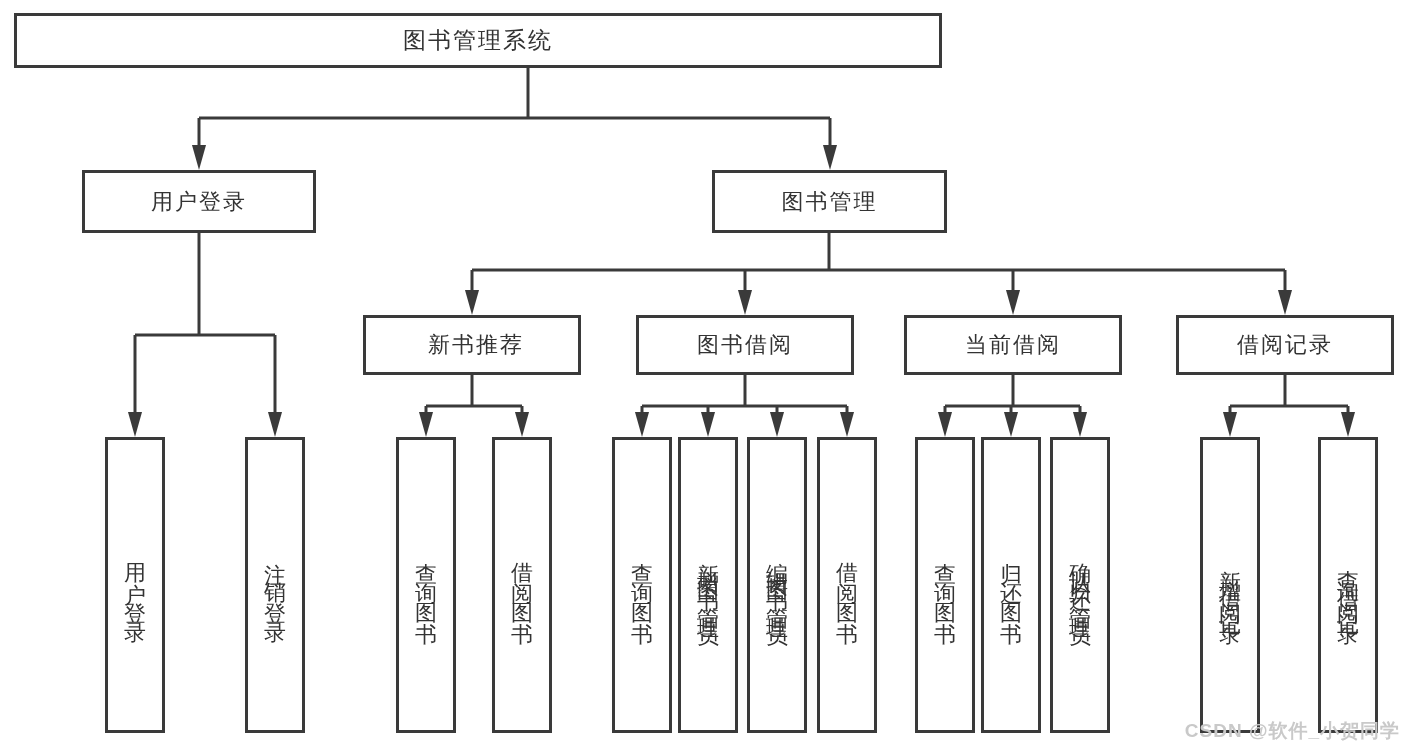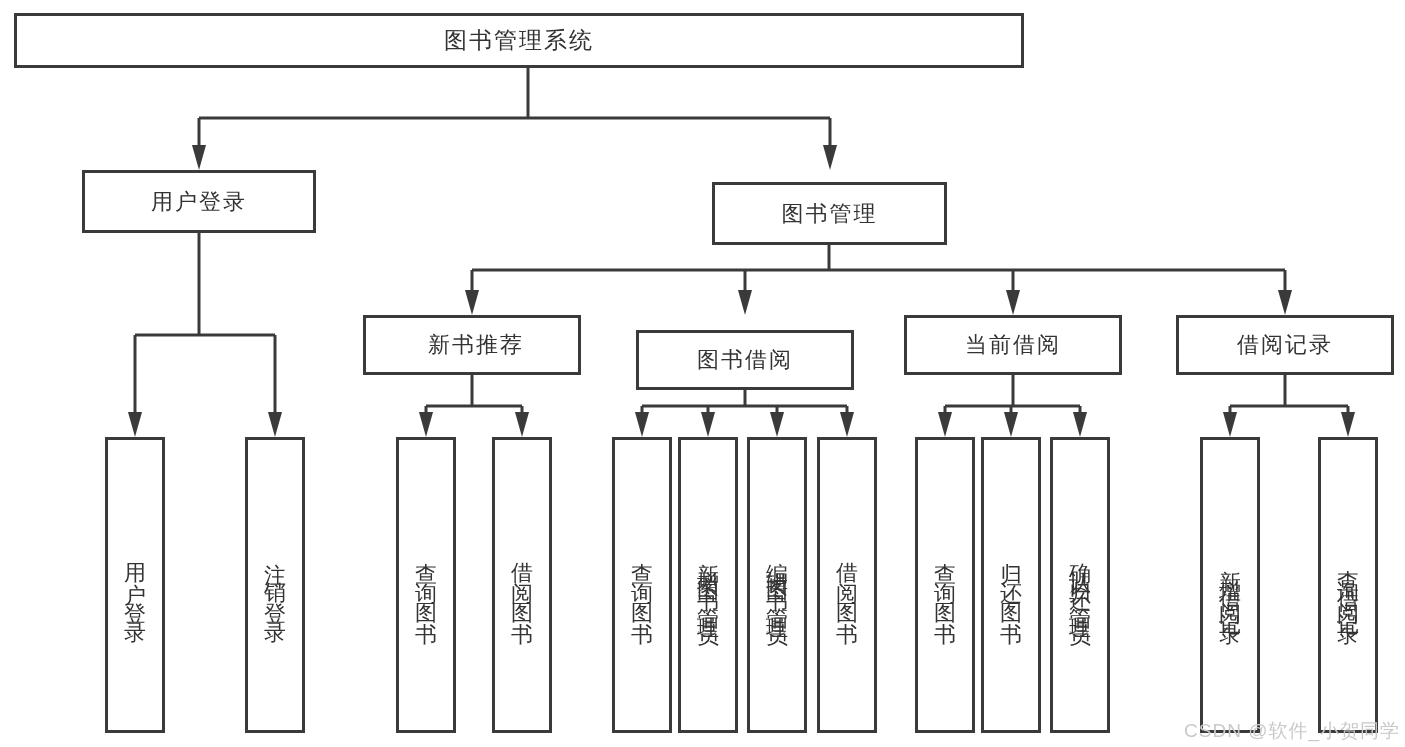--- a/index.html
+++ b/index.html
@@ -27,21 +27,21 @@
     align-items:center;
     justify-content:center;
     z-index:2;
   }
   .h-node{
     font-size:22px;
     letter-spacing:2px;
     white-space:nowrap;
   }
   .root-node{
-    left:14px;top:13px;width:1010px;height:55px;
+    left:14px;top:13px;width:928px;height:55px;
     font-size:23px;
   }
   .l1{top:170px;height:63px;}
   .l2{top:315px;height:60px;width:218px;}
   .leaf{
     top:437px;height:296px;width:60px;
     writing-mode:vertical-rl;
     text-orientation:mixed;
     font-size:22px;
     line-height:1;
@@ -50,20 +50,21 @@
   .ls6{letter-spacing:11px;}
   .ls9{letter-spacing:9px;}
   #watermark{
     position:absolute;
     right:5px;bottom:3px;
     color:var(--wm);
     font-size:19px;
     letter-spacing:1px;
     z-index:3;
     white-space:nowrap;
+    font-weight:bold;
   }
 </style>
 </head>
 <body>
 
 <div id="canvas">
 
   <svg id="connectors" width="1405" height="747" viewBox="0 0 1405 747">
       <line x1="528" y1="68" x2="528" y2="118" stroke="#3a3a3a" stroke-width="3"></line>
       <line x1="199" y1="118" x2="830" y2="118" stroke="#3a3a3a" stroke-width="3"></line>
@@ -115,24 +116,24 @@
       <polygon points="1073,412 1087,412 1080,437" fill="#3a3a3a"></polygon>
       <line x1="1230" y1="406" x2="1230" y2="415" stroke="#3a3a3a" stroke-width="3"></line>
       <polygon points="1223,412 1237,412 1230,437" fill="#3a3a3a"></polygon>
       <line x1="1348" y1="406" x2="1348" y2="415" stroke="#3a3a3a" stroke-width="3"></line>
       <polygon points="1341,412 1355,412 1348,437" fill="#3a3a3a"></polygon>
     </svg>
 
   <div class="node h-node root-node">图书管理系统</div>
 
   <div class="node h-node l1" style="left:82px;width:234px;">用户登录</div>
-  <div class="node h-node l1" style="left:712px;width:235px;margin-top:12px;">图书管理</div>
+  <div class="node h-node l1" style="left:712px;width:235px;">图书管理</div>
 
   <div class="node h-node l2" style="left:363px;padding-left:8px;">新书推荐</div>
-  <div class="node h-node l2" style="left:636px;margin-top:15px;">图书借阅</div>
+  <div class="node h-node l2" style="left:636px;">图书借阅</div>
   <div class="node h-node l2" style="left:1176px;">借阅记录</div>
   <div class="node h-node l2" style="left:904px;">当前借阅</div>
 
   <div class="node leaf ls4" style="left:105px;">用户登录</div>
   <div class="node leaf ls4" style="left:245px;">注销登录</div>
 
   <div class="node leaf ls4" style="left:396px;">查询图书</div>
   <div class="node leaf ls4" style="left:492px;">借阅图书</div>
 
   <div class="node leaf ls4" style="left:612px;">查询图书</div>

